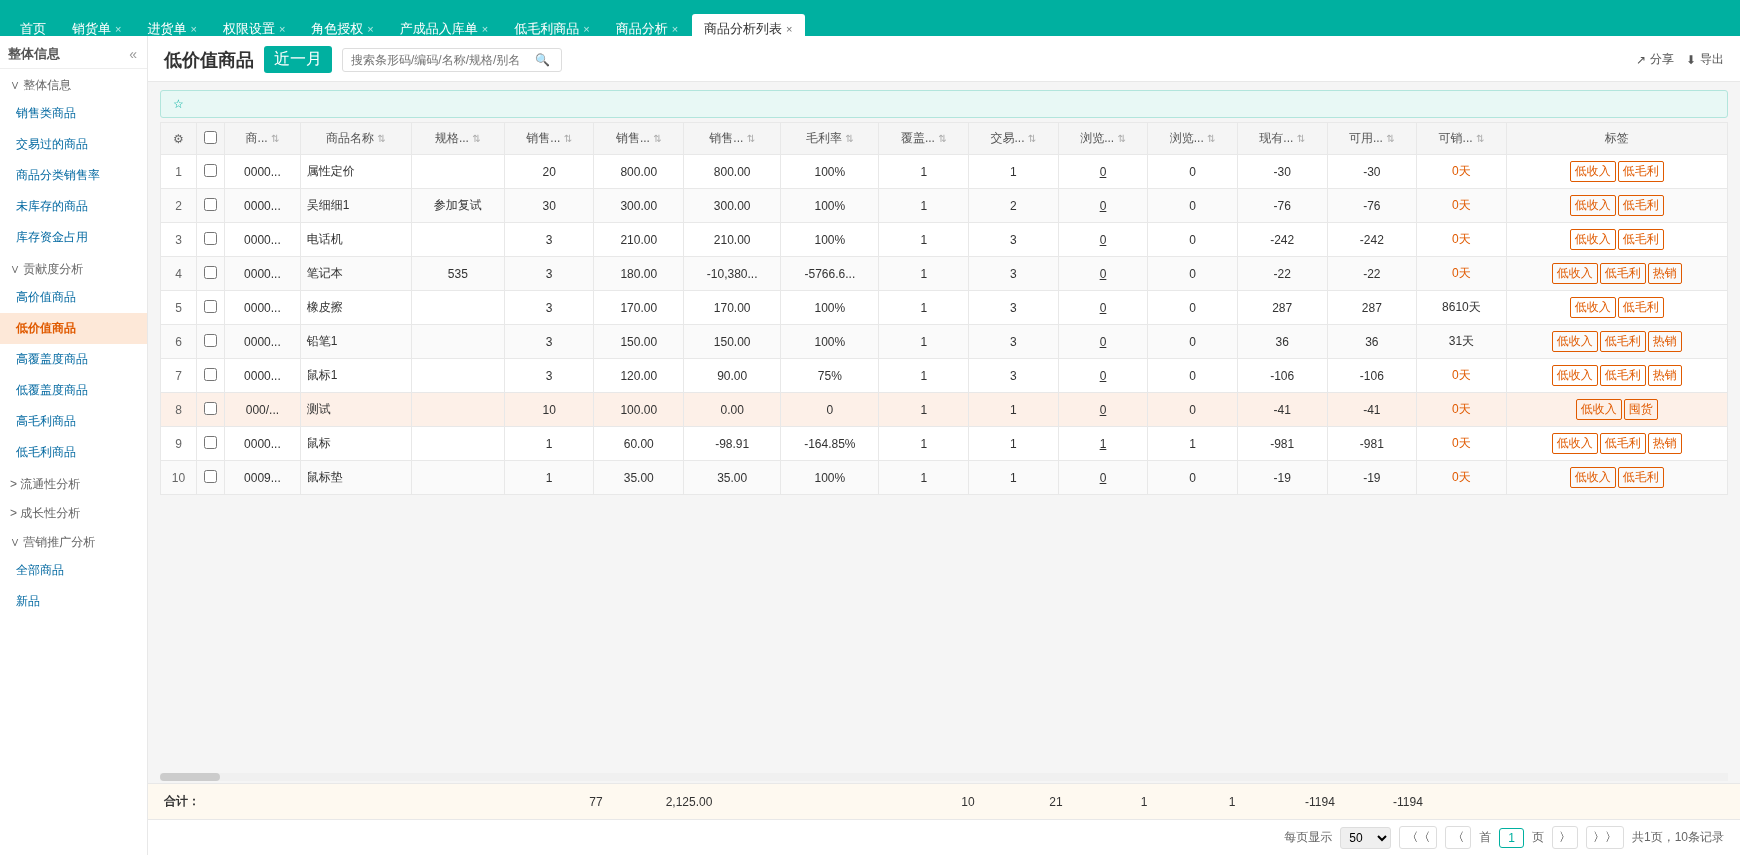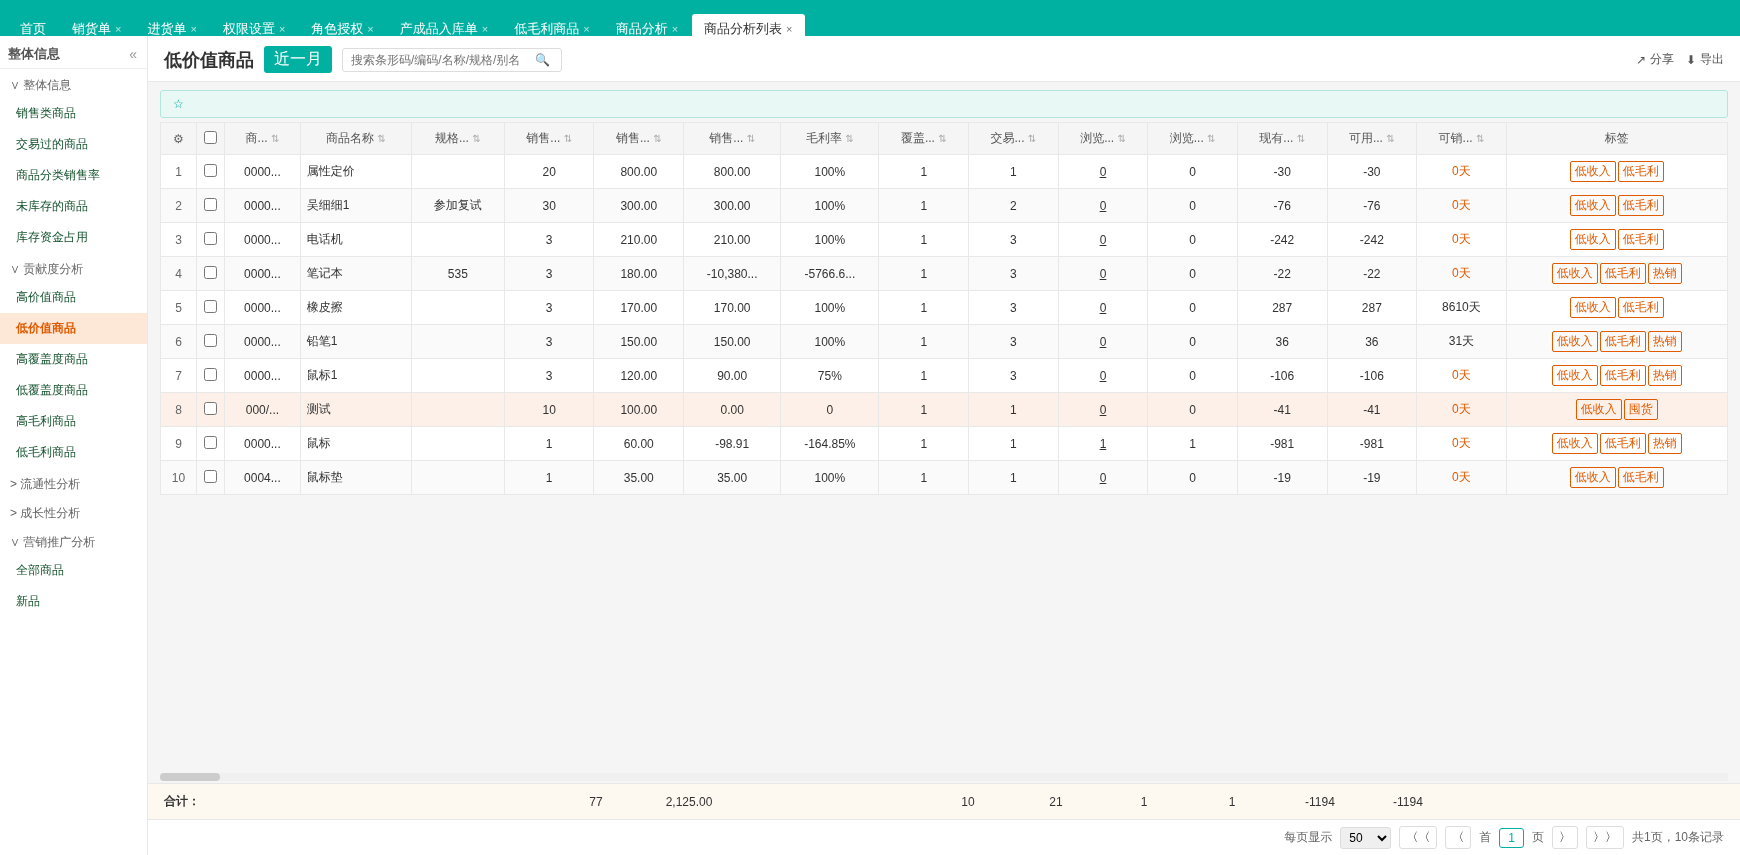--- a/index.html
+++ b/index.html
@@ -47,21 +47,21 @@
       padding: 8px 10px 4px 10px;
       color: #666;
       font-size: 12px;
       display: flex;
       align-items: center;
       gap: 4px;
     }
     .sidebar-item {
       padding: 7px 10px 7px 16px;
       cursor: pointer;
-      color: #14532d;
+      color: #0369a1;
       font-size: 12px;
     }
     .sidebar-item.active { background: #fde8d8; color: #e05a00; font-weight: bold; }
 
     
     .content-area {
       flex: 1;
       display: flex;
       flex-direction: column;
       overflow: hidden;
@@ -569,21 +569,21 @@
       <td><span class="underline-link">1</span></td>
       <td>1</td>
       <td>-981</td>
       <td>-981</td>
       <td class="days-orange">0天</td>
       <td><span class="tag-badge tag-low-income">低收入</span><span class="tag-badge tag-low-profit">低毛利</span><span class="tag-badge tag-hot">热销</span></td>
     </tr>
               <tr>
       <td class="num-cell">10</td>
       <td class="checkbox-cell"><input type="checkbox" style=""></td>
-      <td>0004...</td>
+      <td>0009...</td>
       <td class="text-left">鼠标垫</td>
       <td></td>
       <td>1</td>
       <td>35.00</td>
       <td>35.00</td>
       <td>100%</td>
       <td>1</td>
       <td>1</td>
       <td><span class="underline-link">0</span></td>
       <td>0</td>

